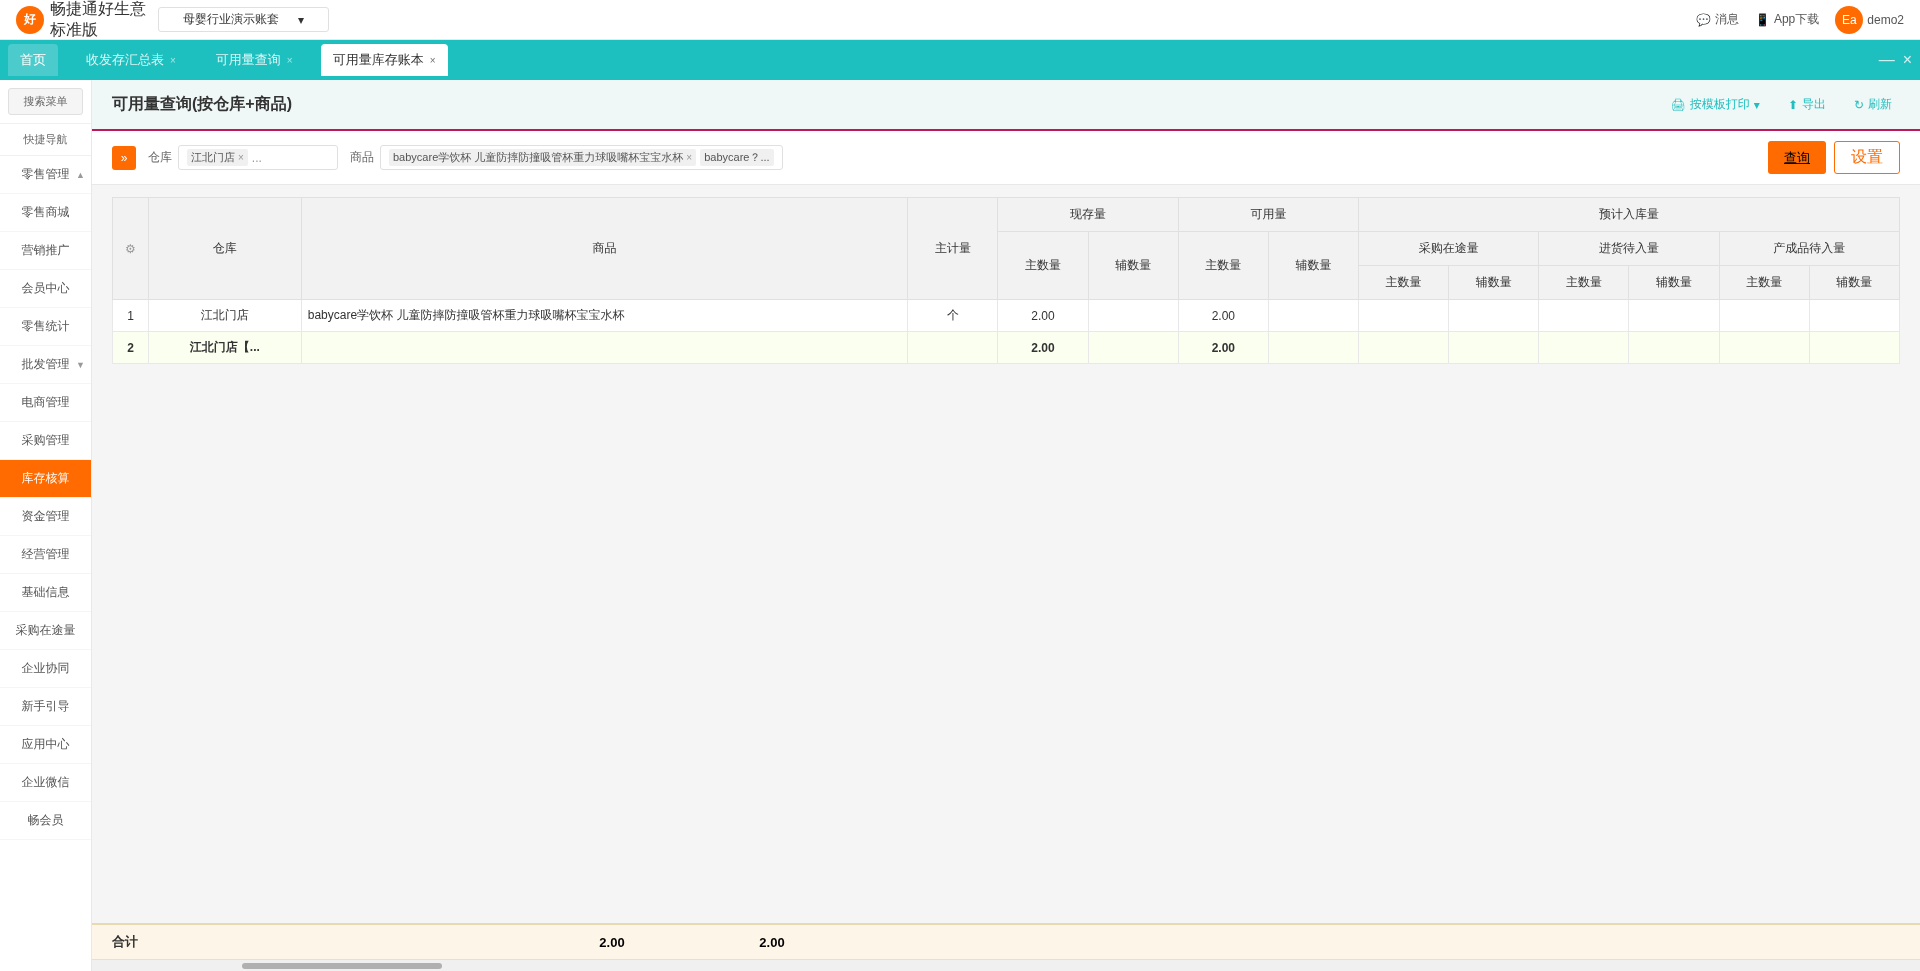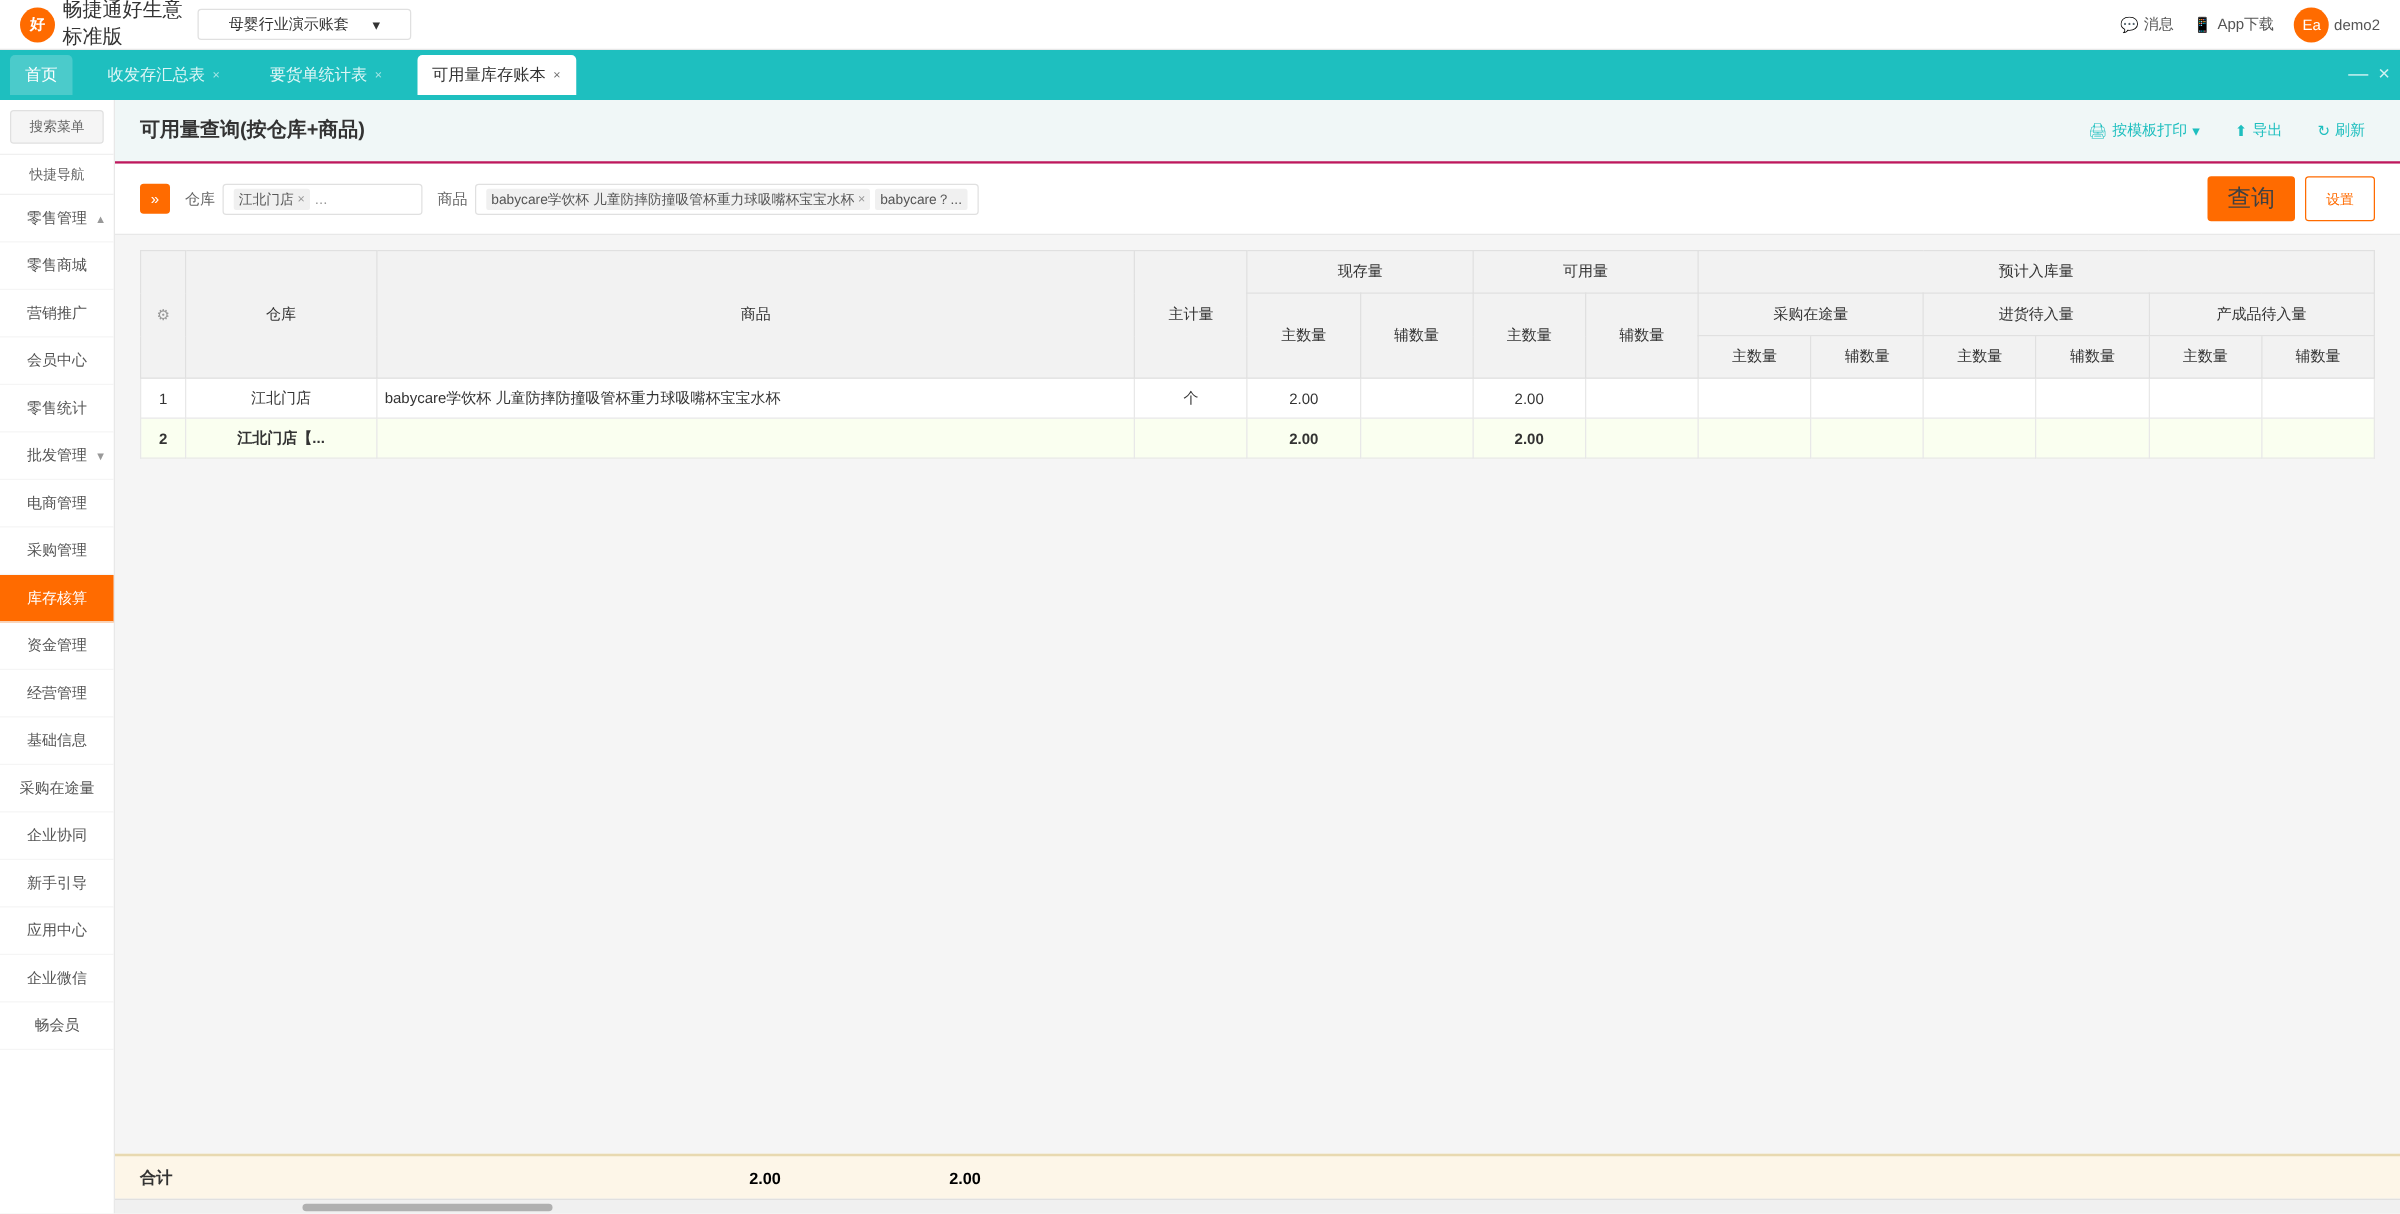--- a/index.html
+++ b/index.html
@@ -192,34 +192,35 @@
       display: flex;
       align-items: center;
       gap: 3px;
       font-size: 11px;
     }
     .filter-tag-close { cursor: pointer; color: #999; font-size: 10px; }
     .filter-more { color: #999; cursor: pointer; }
     .filter-actions { margin-left: auto; display: flex; gap: 8px; }
     .btn-query {
       background: #ff6b00;
-      color: #404040;
+      color: #000000;
       border: none;
       border-radius: 3px;
       padding: 5px 16px;
-      font-size: 19px;
-      cursor: pointer;
+      font-size: 13px;
+      cursor: pointer;
+      text-decoration: underline;
     }
     .btn-settings {
       background: #fff;
       color: #ff6b00;
       border: 1px solid #ff6b00;
       border-radius: 3px;
       padding: 5px 16px;
-      font-size: 11px;
+      font-size: 16px;
       cursor: pointer;
     }
 
     
     .table-container {
       flex: 1;
       overflow: auto;
       padding: 12px 20px;
       background: #f5f5f5;
     }
@@ -317,21 +318,21 @@
 
 <div class="tab-bar">
   <div class="tab tab-home">
     <span>首页</span>
   </div>
   <div class="tab">
     <span>收发存汇总表</span>
     <span class="tab-close">×</span>
   </div>
   <div class="tab">
-    <span>要货单统计表</span>
+    <span>可用量查询</span>
     <span class="tab-close">×</span>
   </div>
   <div class="tab active">
     <span>可用量库存账本</span>
     <span class="tab-close">×</span>
   </div>
   <div class="tab-bar-right">
     <span class="tab-bar-btn">—</span>
     <span class="tab-bar-btn">×</span>
   </div>

